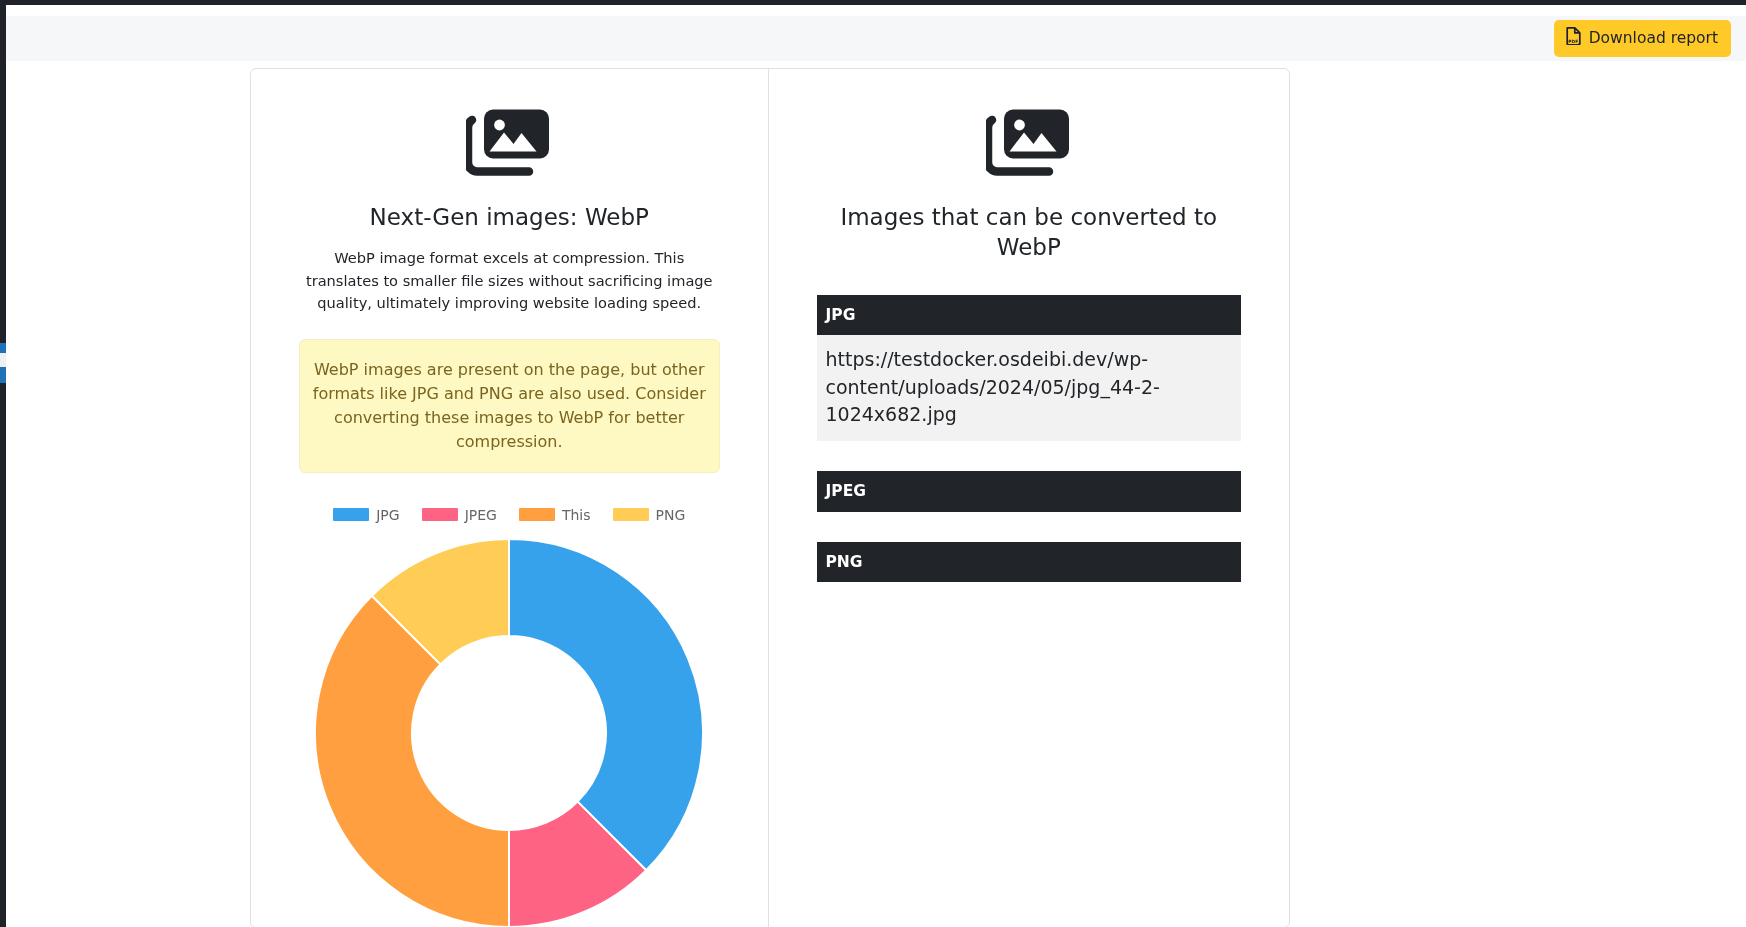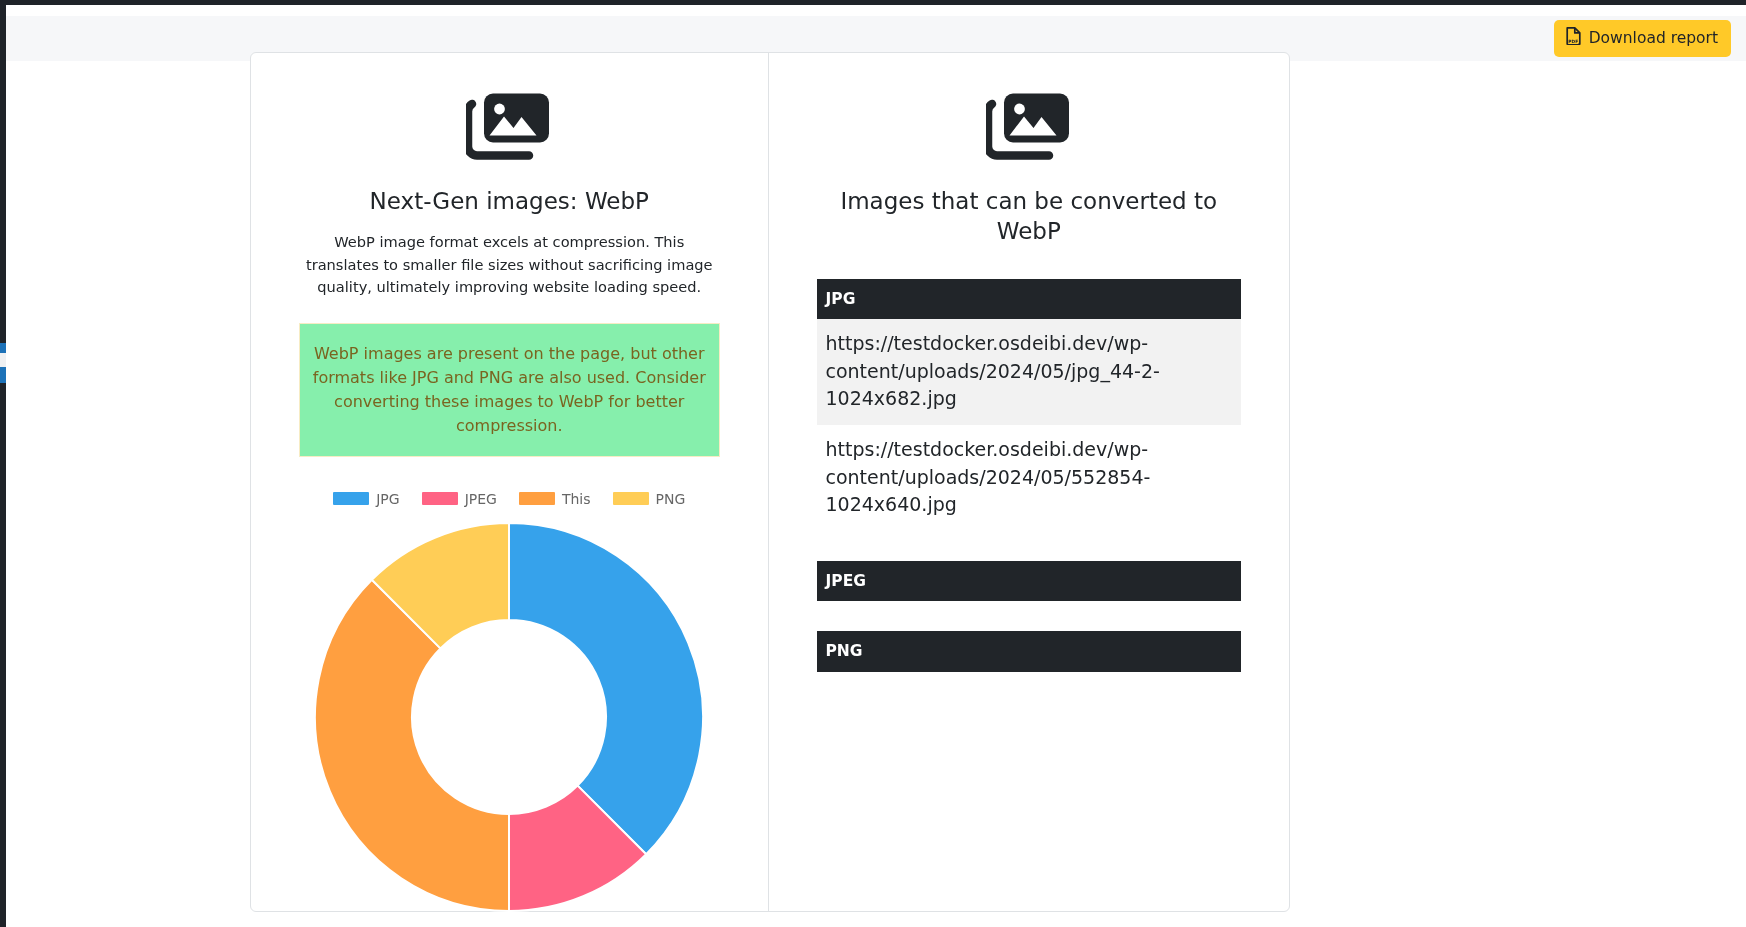--- a/index.html
+++ b/index.html
@@ -74,21 +74,21 @@
     font-weight: 400;
     cursor: pointer;
     line-height: 1.2;
     white-space: nowrap;
   }
 
   
   #report-card {
     position: absolute;
     left: 250px;
-    top: 52px;
+    top: 68px;
     width: 1040px;
     height: 860px;
     background: #ffffff;
     border: 1px solid #dfe2e5;
     border-radius: 6px;
     display: flex;
   }
 
   .card-panel {
     padding: 30px 0 0 0;
@@ -127,23 +127,23 @@
   #webp-description {
     font-size: 14.6px;
     line-height: 1.55;
     color: #212529;
     text-align: center;
   }
 
   
   #webp-alert {
     margin-top: 24px;
-    background: #86efac;
+    background: #fef9c3;
     border: 1px solid #f7ecc4;
-    border-radius: 0;
+    border-radius: 6px;
     padding: 18px 4px;
     text-align: center;
     font-size: 16px;
     line-height: 1.5;
     color: #7a6420;
   }
 
   
   #chart-legend {
     display: flex;
@@ -284,21 +284,20 @@
         </svg>
       </span>
     </div>
 
     <h2 class="panel-heading">Images that can be converted to WebP</h2>
 
     <div id="format-groups">
         <div class="format-group">
           <div class="format-group-header">JPG</div>
           <div class="format-url-row striped">https://testdocker.osdeibi.dev/wp-content/uploads/2024/05/jpg_44-2-1024x682.jpg</div>
-          <div class="format-url-row">https://testdocker.osdeibi.dev/wp-content/uploads/2024/05/552854-1024x640.jpg</div>
         </div>
         <div class="format-group">
           <div class="format-group-header">JPEG</div>
         </div>
         <div class="format-group">
           <div class="format-group-header">PNG</div>
         </div>
       </div>
   </div>
 </div>

